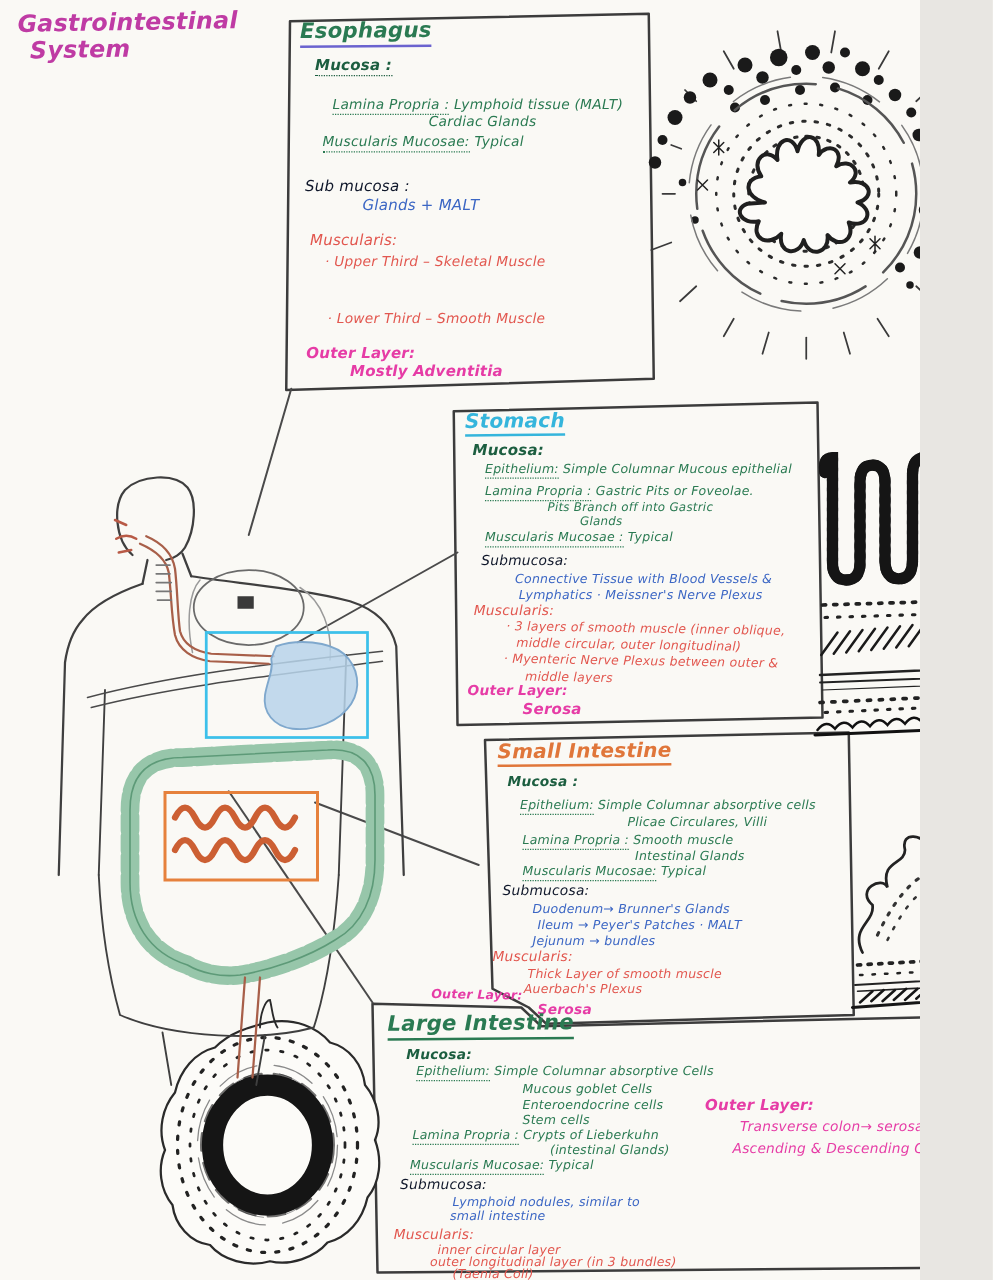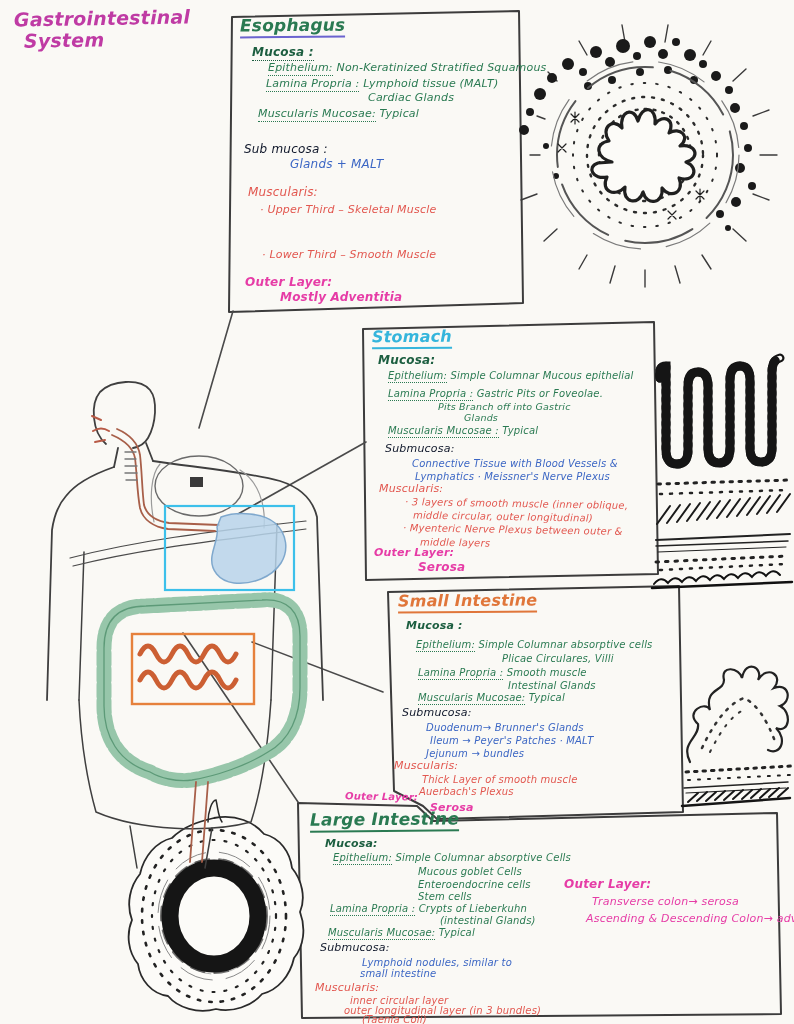--- a/index.html
+++ b/index.html
@@ -1,16 +1,16 @@
 <!DOCTYPE html>
 <html><head>
 <meta charset="utf-8">
 <style>
   html,body{margin:0;padding:0;background:#e8e6e2;}
-  .page{position:relative;width:794px;height:1024px;background:#faf9f5;overflow:hidden;
+  .page{position:relative;width:736px;height:1024px;background:#faf9f5;overflow:hidden;
         font-family:"DejaVu Sans", sans-serif;}
   svg{position:absolute;left:0;top:0;}
   .t{position:absolute;font-style:italic;white-space:nowrap;line-height:1.12;letter-spacing:.2px;}
   .s9{font-size:9.5px}.s10{font-size:10px}.s11{font-size:11px}.s12{font-size:12px}
   .bold{font-weight:bold}
   .title{font-size:17px;font-weight:bold;padding-bottom:1px}
   .lbl{border-bottom:1.6px dotted currentColor;padding-bottom:1px}
   .c-pagetitle{color:#bf3ba4;font-size:19px;font-weight:bold}
   .c-green{color:#2a7a52}
   .c-greendk{color:#1c5e40}
@@ -217,29 +217,25 @@
     <path d="M140,680 q8,-16 16,0 q8,16 16,0 q8,-16 16,0 q8,16 16,0 q8,-16 16,0 q8,16 16,0" stroke="#cc5f33" stroke-width="5"></path>
     <path d="M196,782 L190,862 M208,782 L202,862" stroke="#a85f49" stroke-width="1.8"></path>
   </g>
 </svg>
 
 <div class="t c-pagetitle r1" style="left:14px;top:8px">Gastrointestinal</div>
 <div class="t c-pagetitle r1" style="left:24px;top:30px">System</div>
 
 <div class="t title c-green u-purple r2" style="left:240px;top:16px">Esophagus</div>
 <div class="t s12 bold c-greendk lbl" style="left:252px;top:46px">Mucosa :</div>
-<div class="t s11 c-green" style="left:268px;top:62px">
-  <span class="lbl">Epithelium:</span>
-  <span>Non-Keratinized Stratified Squamous</span>
-</div>
 <div class="t s11 c-green" style="left:266px;top:78px">
   <span class="lbl">Lamina Propria :</span>
   <span>Lymphoid tissue (MALT)</span>
 </div>
-<div class="t s11 c-green" style="left:368px;top:92px">Cardiac Glands</div>
+<div class="t s11 c-green" style="left:343px;top:92px">Cardiac Glands</div>
 <div class="t s11 c-green" style="left:258px;top:108px">
   <span class="lbl">Muscularis Mucosae:</span>
   <span>Typical</span>
 </div>
 <div class="t s12 c-teal" style="left:244px;top:143px">Sub mucosa :</div>
 <div class="t s12 c-blue" style="left:290px;top:158px">Glands + MALT</div>
 <div class="t s12 c-red" style="left:248px;top:186px">Muscularis:</div>
 <div class="t s11 c-red" style="left:260px;top:204px">· Upper Third – Skeletal Muscle</div>
 <div class="t s11 c-red" style="left:262px;top:249px">· Lower Third – Smooth Muscle</div>
 <div class="t s12 bold c-mag" style="left:245px;top:276px">Outer Layer:</div>

